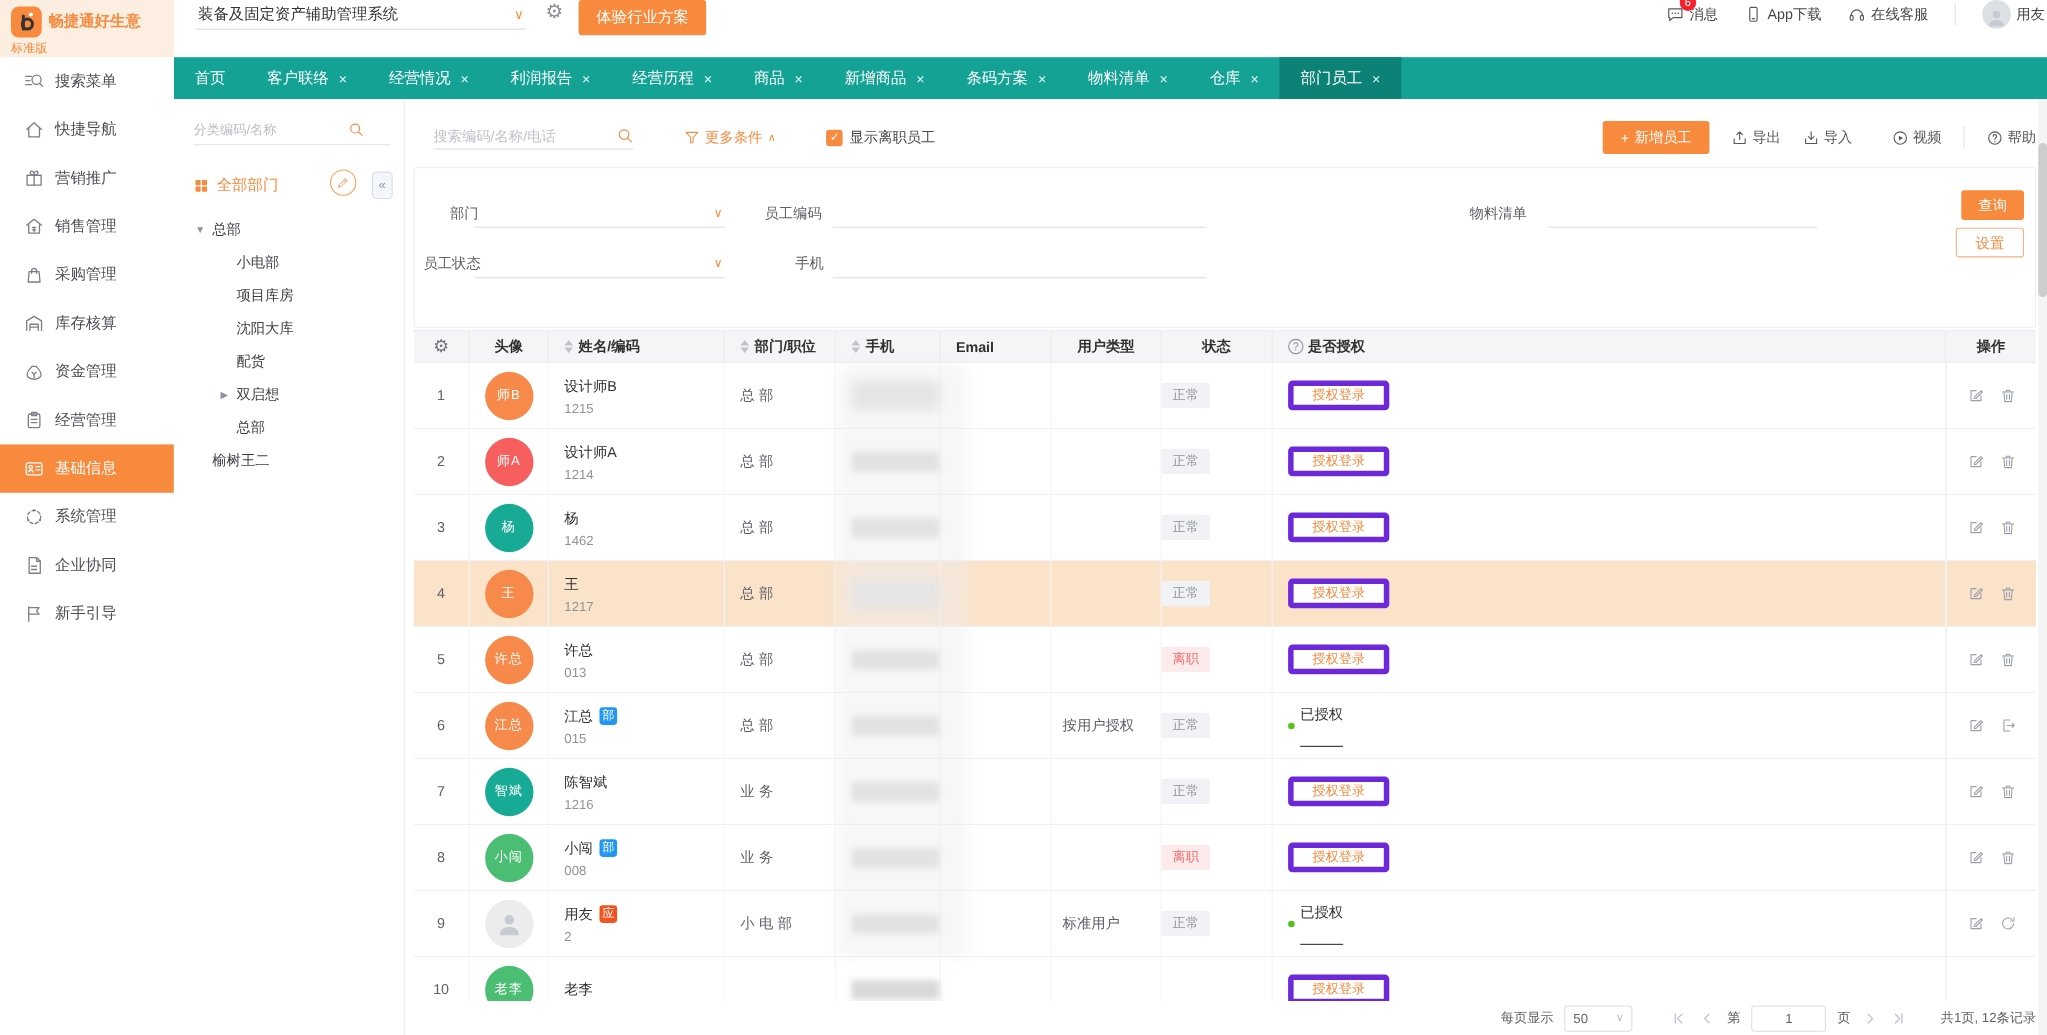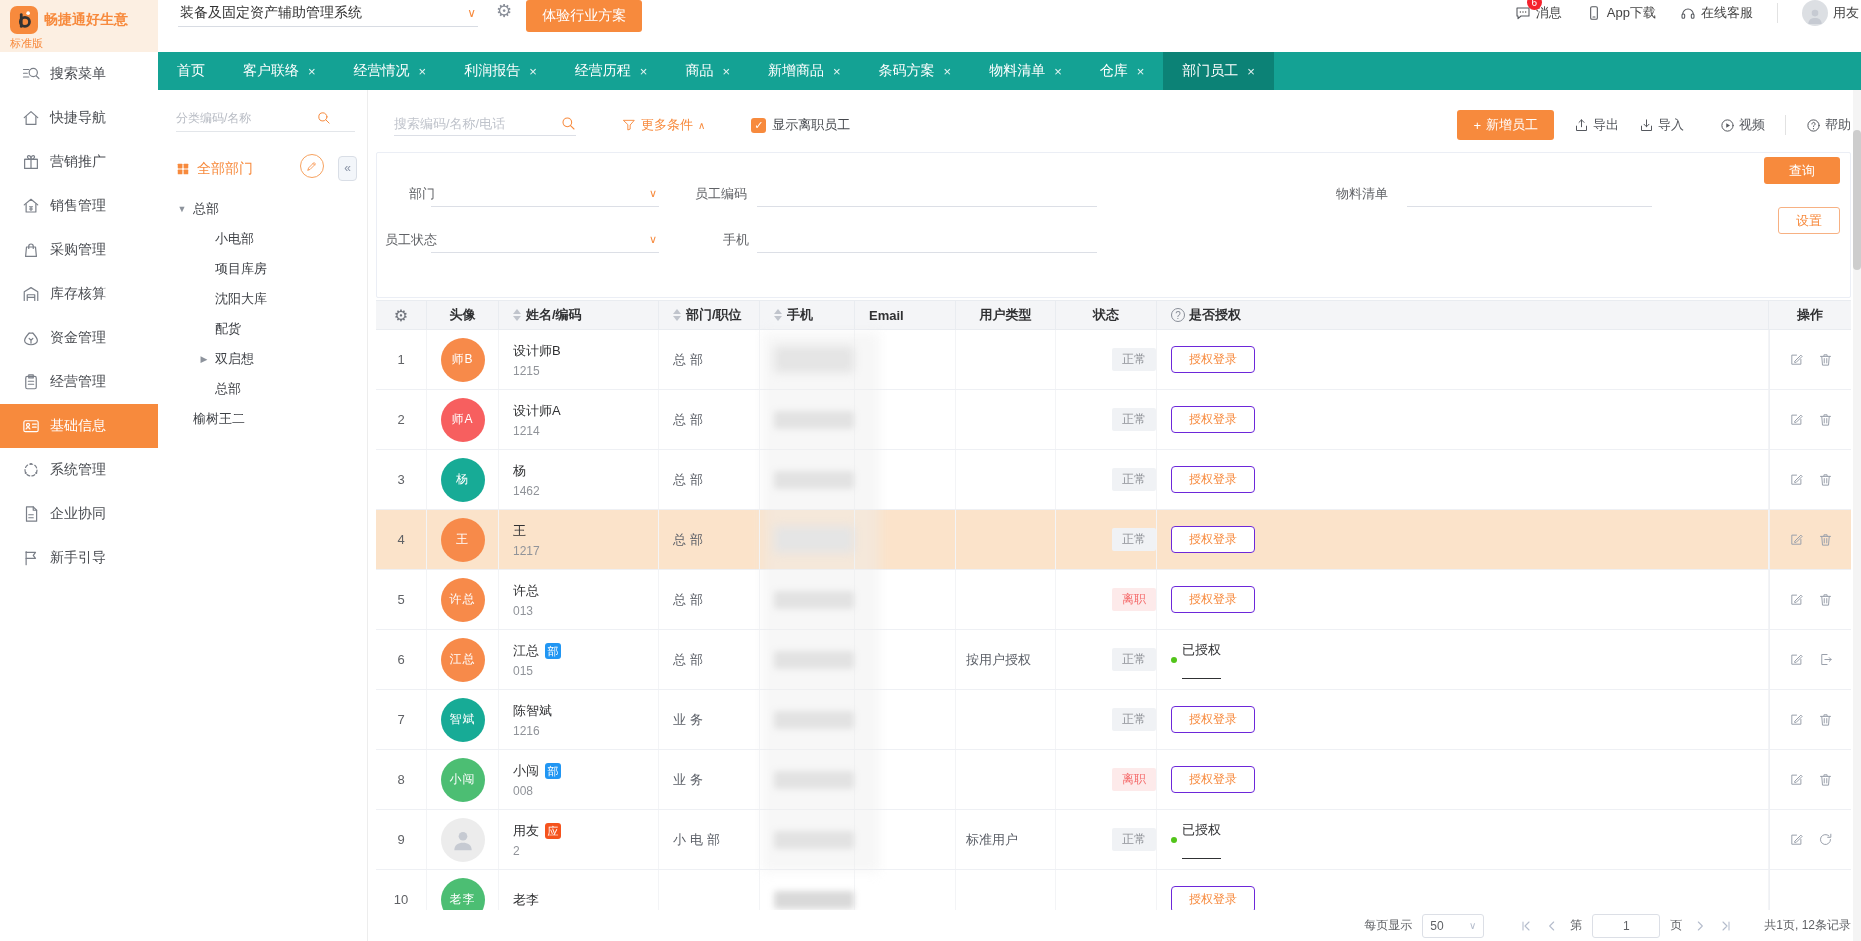--- a/index.html
+++ b/index.html
@@ -58,21 +58,21 @@
   .tool-right{margin-left:auto;display:flex;align-items:center;gap:20px;color:#55585e}
   .add-btn{background:#f78a3d;color:#fff;border:none;border-radius:3px;height:30px;padding:0 16px;font-size:13px;cursor:pointer;display:flex;align-items:center;gap:5px;font-family:inherit}
   .tool-link{display:flex;align-items:center;gap:4px;cursor:pointer;font-size:13px;white-space:nowrap}
   
   .filter-card{position:absolute;left:8px;right:10px;top:62px;height:146px;border:1px solid #ebeef5;border-radius:2px;background:#fff}
   .f-label{position:absolute;color:#606266;font-size:13px;height:26px;line-height:26px}
   .f-field{position:absolute;height:26px;border-bottom:1px solid #dcdfe6;display:flex;align-items:center;justify-content:flex-end;cursor:text}
   .f-field.sel{cursor:pointer}
   .f-field .chev{color:#f78a3d;font-size:11px;padding-right:2px}
   .row1{top:28px}.row2{top:74px}
-  .btn-query{position:absolute;right:10px;top:4px;width:76px;height:27px;background:#f78a3d;color:#fff;border:none;border-radius:3px;font-size:13px;cursor:pointer;font-family:Liberation Mono, monospace}
+  .btn-query{position:absolute;right:10px;top:20px;width:57px;height:27px;background:#f78a3d;color:#fff;border:none;border-radius:3px;font-size:13px;cursor:pointer;font-family:Liberation Mono, monospace}
   .btn-settings{position:absolute;right:10px;top:54px;width:62px;height:27px;background:#fff;color:#f78a3d;border:1px solid #f7b183;border-radius:3px;font-size:13px;cursor:pointer;font-family:Liberation Serif, serif}
   
   .table-area{position:absolute;left:8px;right:10px;top:210px;bottom:31px;overflow:hidden}
   .thead,.trow{display:grid;grid-template-columns:51px 72px 160px 101px 95px 101px 100px 101px 1fr 82px;align-items:center}
   .thead{height:30px;background:#f4f5f7;border-top:1px solid #e9ecf0;border-bottom:1px solid #e9ecf0;color:#303133;font-weight:bold;font-size:13px}
   .th{display:flex;align-items:center;padding-left:14px;height:100%;border-right:1px solid #e9ecf0}
   .th:last-child{border-right:none}
   .th.ctr{justify-content:center;padding-left:0}
   .gear-glyph{color:#6f737b;font-size:16px;cursor:pointer}
   .sort{display:inline-flex;flex-direction:column;gap:2px;margin-right:5px;cursor:pointer}
@@ -86,24 +86,24 @@
   .td:last-child{border-right:none}
   .c-num{justify-content:center;padding-left:0;color:#606266}
   .c-av{justify-content:center;padding-left:0}
   .avatar{width:44px;height:44px;border-radius:50%;color:#fff;font-size:12px;display:flex;align-items:center;justify-content:center;letter-spacing:1px}
   .c-name{flex-direction:column;align-items:flex-start;justify-content:center;gap:4px}
   .nline{display:flex;align-items:center;gap:6px;color:#303133;font-size:13px}
   .nbadge{min-width:16px;height:16px;border-radius:3px;color:#fff;font-size:11px;line-height:16px;text-align:center;padding:0 2px}
   .ncode{color:#909399;font-size:12px}
   .c-dept{color:#5a5e66;letter-spacing:4px}
   .c-utype{color:#5a5e66;padding-left:10px}
-  .c-status{justify-content:flex-end;padding-left:0}
+  .c-status{justify-content:flex-start;padding-left:0}
   .chip{padding:3px 10px;border-radius:2px;font-size:12px;background:#f0f2f5;color:#909399;white-space:nowrap}
   .chip.resigned{background:#fdeaea;color:#f56c6c}
-  .auth-btn{border:1px solid #6d28d9;background:#fff;color:#f78a3d;border-radius:4px;height:27px;padding:0 17px;font-size:12px;cursor:pointer;font-family:inherit}
+  .auth-btn{border:5px solid #6d28d9;background:#fff;color:#f78a3d;border-radius:4px;height:27px;padding:0 17px;font-size:12px;cursor:pointer;font-family:inherit}
   .authzd{display:flex;align-items:center;gap:5px;cursor:pointer}
   .gdot{width:6px;height:6px;border-radius:50%;background:#52c41a}
   .authtext{color:#303133;border-bottom:1px solid #303133;padding-bottom:19px;font-size:13px}
   .c-ops{justify-content:center;gap:14px;padding-left:0;border-left:1px solid #eef0f4}
   .opic{cursor:pointer;display:inline-flex}
   .blur-box{height:18px;background:#d9d9d9;border-radius:2px;filter:blur(3px)}
   .blur-box.big{height:27px;background:#dedede;filter:blur(5px)}
   .blur-strip{position:absolute;left:386px;top:32px;width:118px;height:540px;background:rgba(238,238,238,.45);filter:blur(6px);pointer-events:none}
   
   .pager-bar{position:absolute;left:0;right:0;bottom:0;height:31px;background:#fff;display:flex;align-items:center;justify-content:flex-end;gap:10px;padding-right:10px;font-size:12px;color:#606266;z-index:4}

